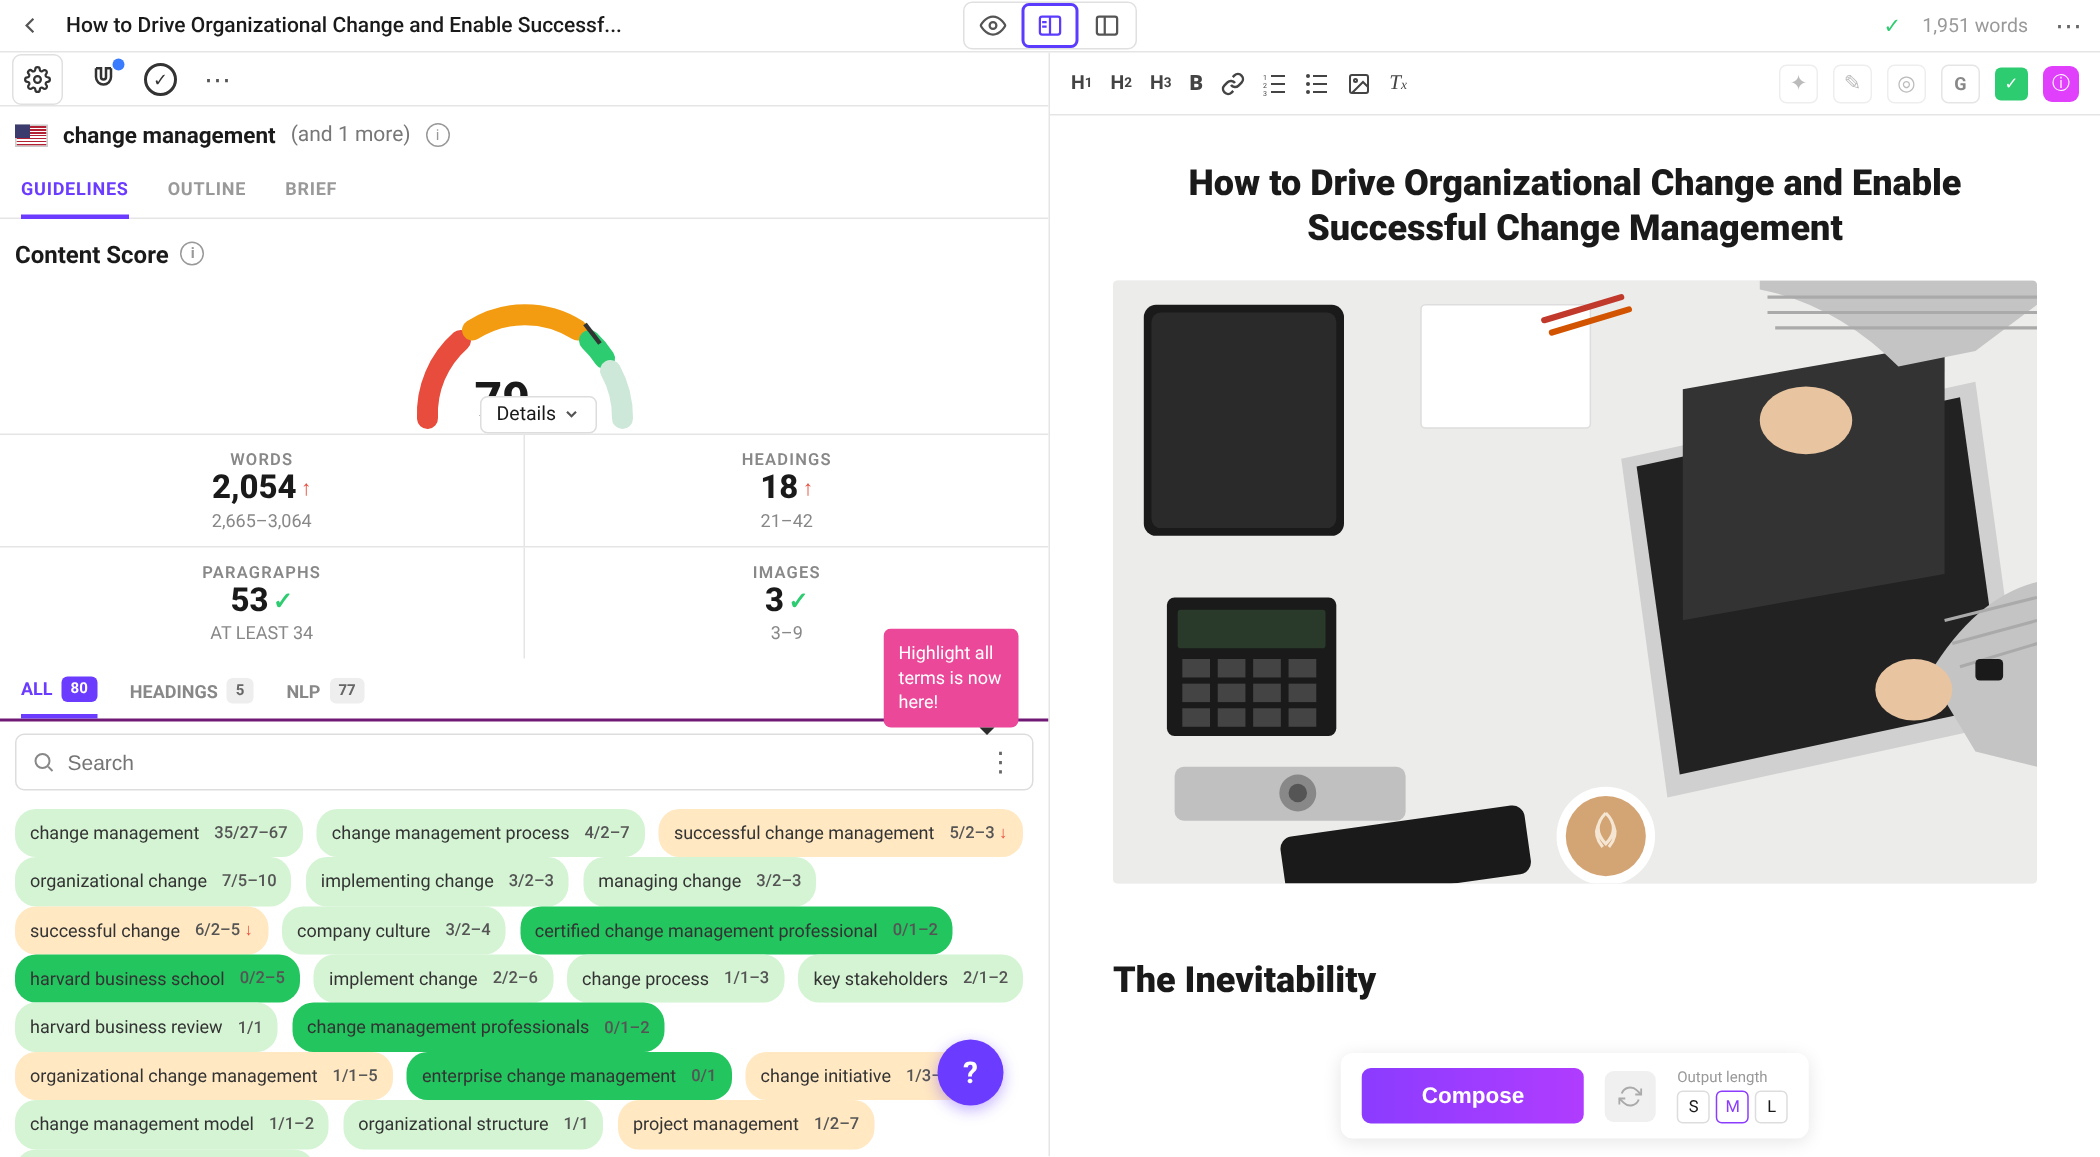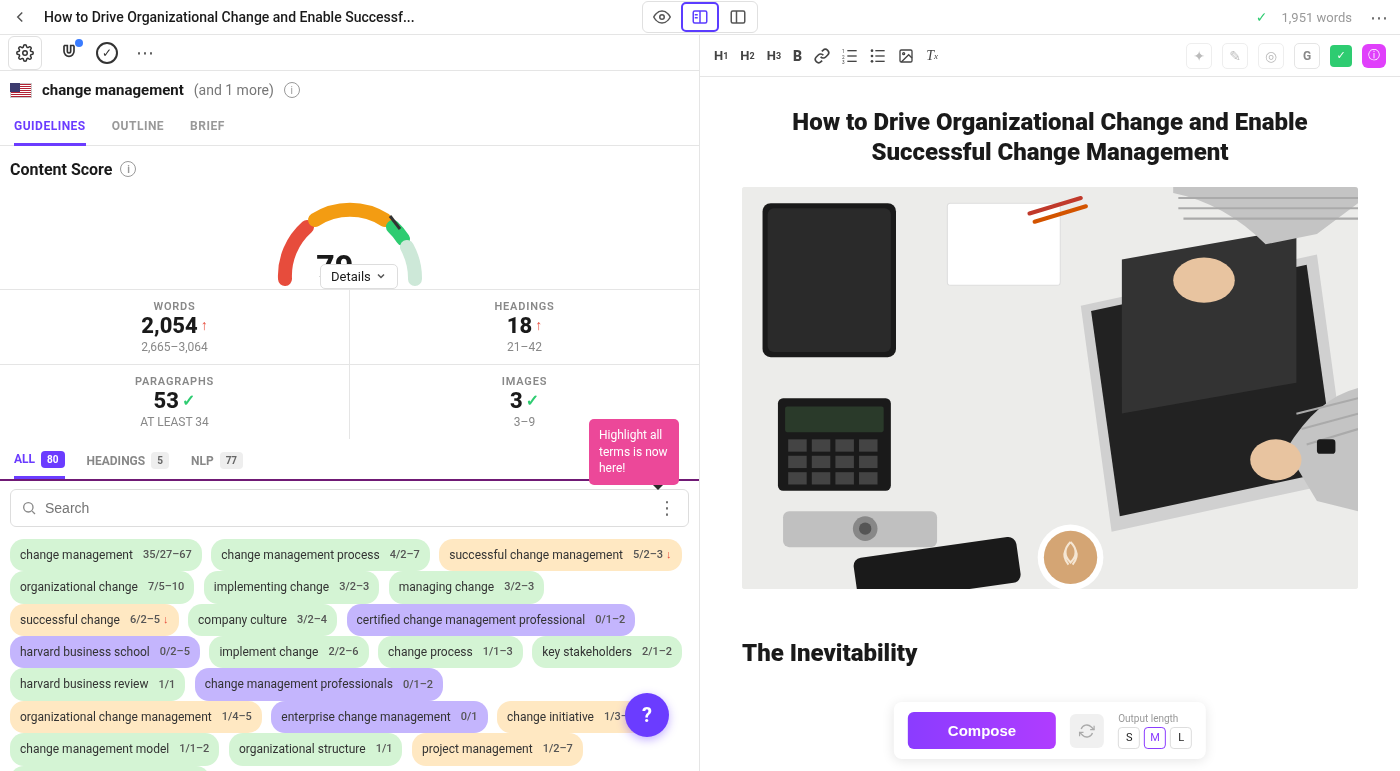--- a/index.html
+++ b/index.html
@@ -80,21 +80,21 @@
 .search-more { font-size:18px; color:#666; cursor:pointer; padding:0 2px;}
 .tooltip { position:absolute; right:20px; top:-62px; background:#ec4899; color:#fff; padding:8px 10px; border-radius:5px; font-size:12px; line-height:1.4; width:90px;}
 .tooltip::after{content:"";position:absolute;bottom:-5px;right:16px;border-left:5px solid transparent;border-right:5px solid transparent;border-top:5px solid #2b2b2b;}
 
 
 .chips { padding: 4px 10px 10px; overflow-y:auto; line-height: 2.2;}
 .chip { display:inline-flex; align-items:center; border-radius:14px; padding:3px 10px 3px 10px; font-size:12px; margin-right:6px; cursor:pointer;}
 .chip-term { color:#333; margin-right:10px;}
 .chip-count { color:#555; font-size:11px; font-weight:500;}
 .chip.green { background:#d4f4d4; }
-.chip.neutral { background:#c4b5fd; }
+.chip.neutral { background:#22c55e; }
 .chip.orange { background:#ffe8c2; }
 .down-red { color:#e74c3c; font-size:11px; margin-left:3px;}
 
 
 .right-pane { flex:1; display:flex; flex-direction:column; overflow:hidden; position:relative;}
 .editor-toolbar { height:42px; border-bottom:1px solid #e5e5e5; display:flex; align-items:center; padding:0 14px; gap:12px; }
 .et-btn { cursor:pointer; font-size:14px; color:#444; display:inline-flex; align-items:center;}
 .heading-btn { font-weight:700; font-size:13px; }
 .heading-btn sub { font-size:9px; font-weight:700;}
 .right-tools { margin-left:auto; display:flex; align-items:center; gap:10px;}
@@ -332,21 +332,21 @@
             <span class="chip-term">key stakeholders</span>
             <span class="chip-count">2/1–2</span>
           </span> <span class="chip green">
             <span class="chip-term">harvard business review</span>
             <span class="chip-count">1/1</span>
           </span> <span class="chip neutral">
             <span class="chip-term">change management professionals</span>
             <span class="chip-count">0/1–2</span>
           </span> <span class="chip orange">
             <span class="chip-term">organizational change management</span>
-            <span class="chip-count">1/4–5</span>
+            <span class="chip-count">1/1–5</span>
           </span> <span class="chip neutral">
             <span class="chip-term">enterprise change management</span>
             <span class="chip-count">0/1</span>
           </span> <span class="chip orange">
             <span class="chip-term">change initiative</span>
             <span class="chip-count">1/3–10</span>
           </span> <span class="chip green">
             <span class="chip-term">change management model</span>
             <span class="chip-count">1/1–2</span>
           </span> <span class="chip green">

